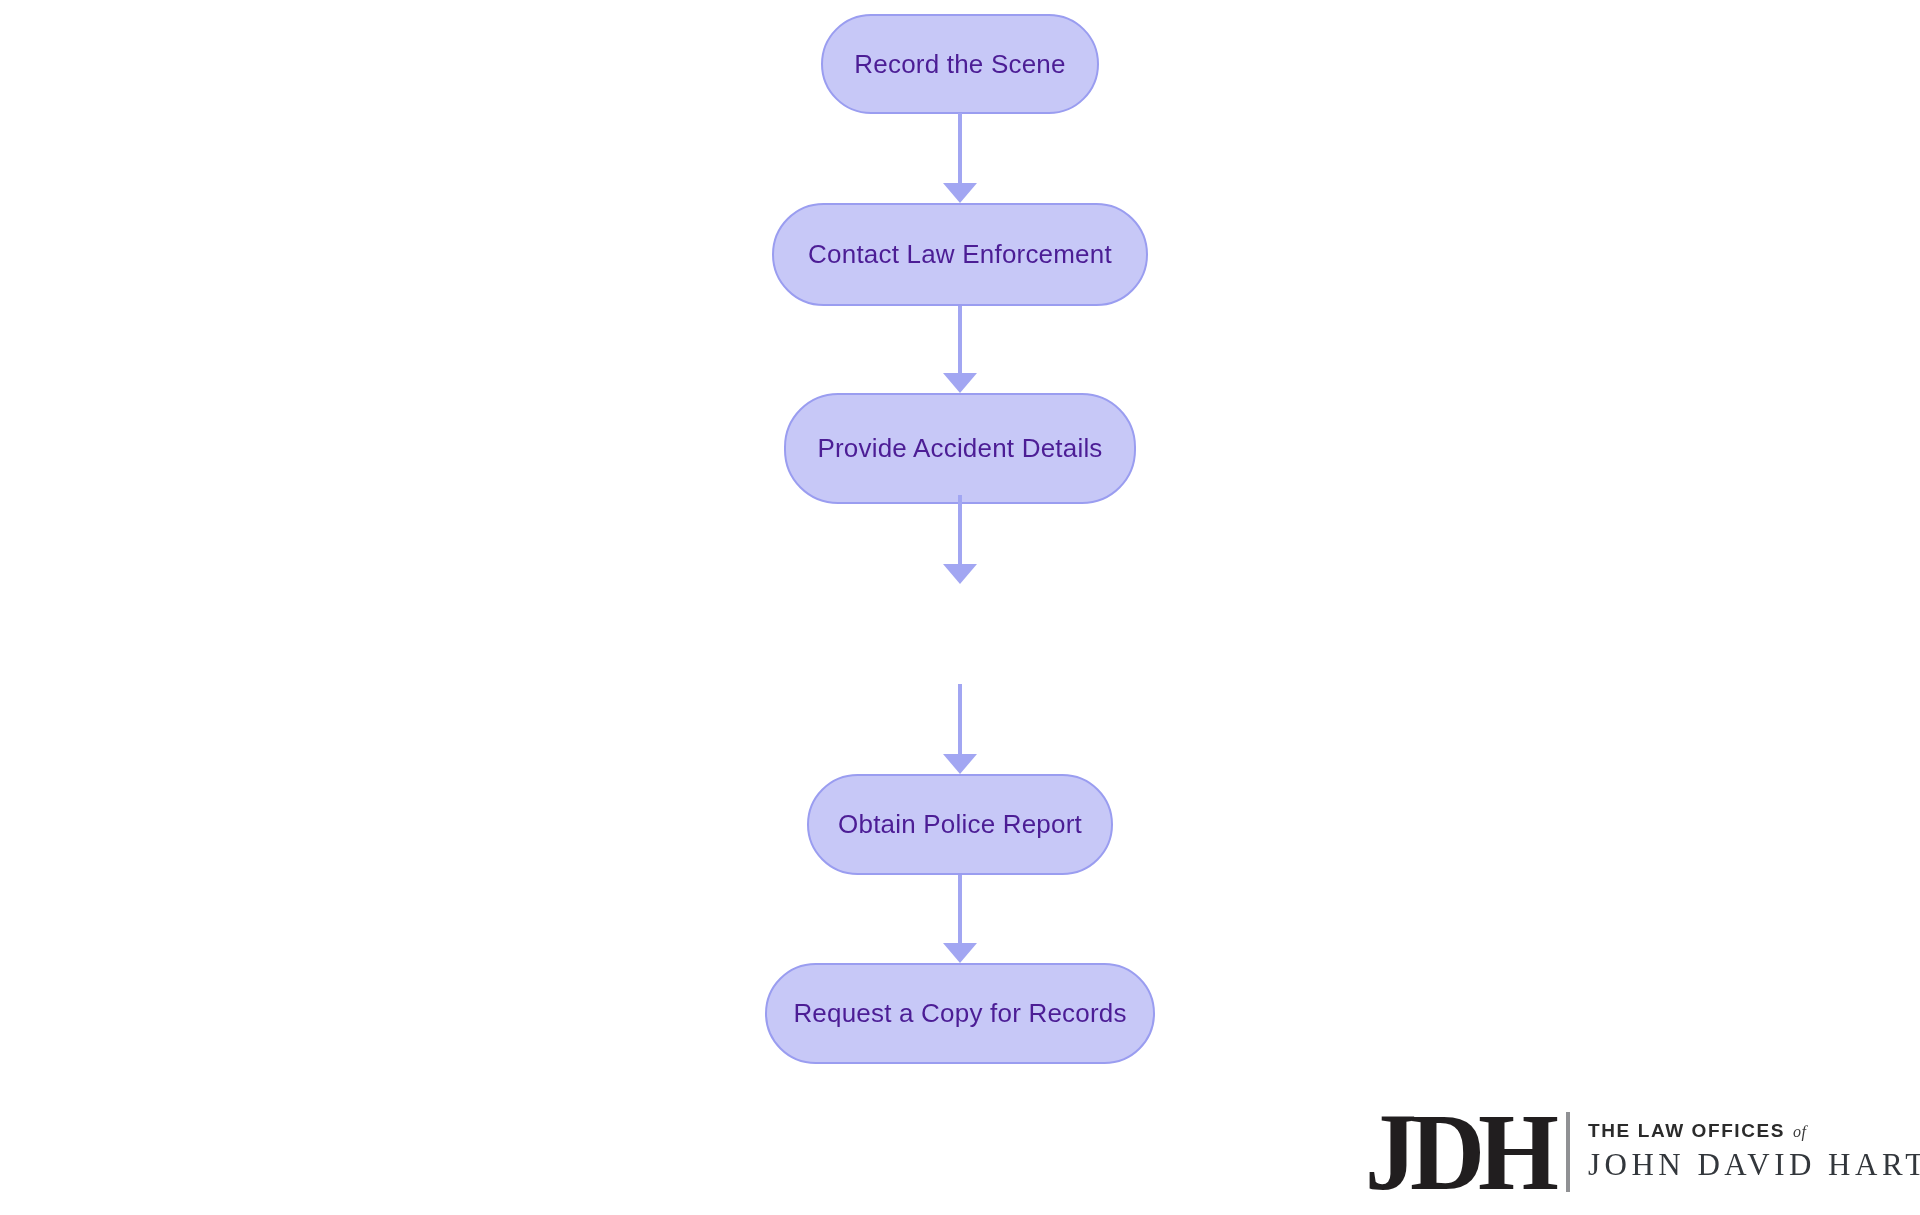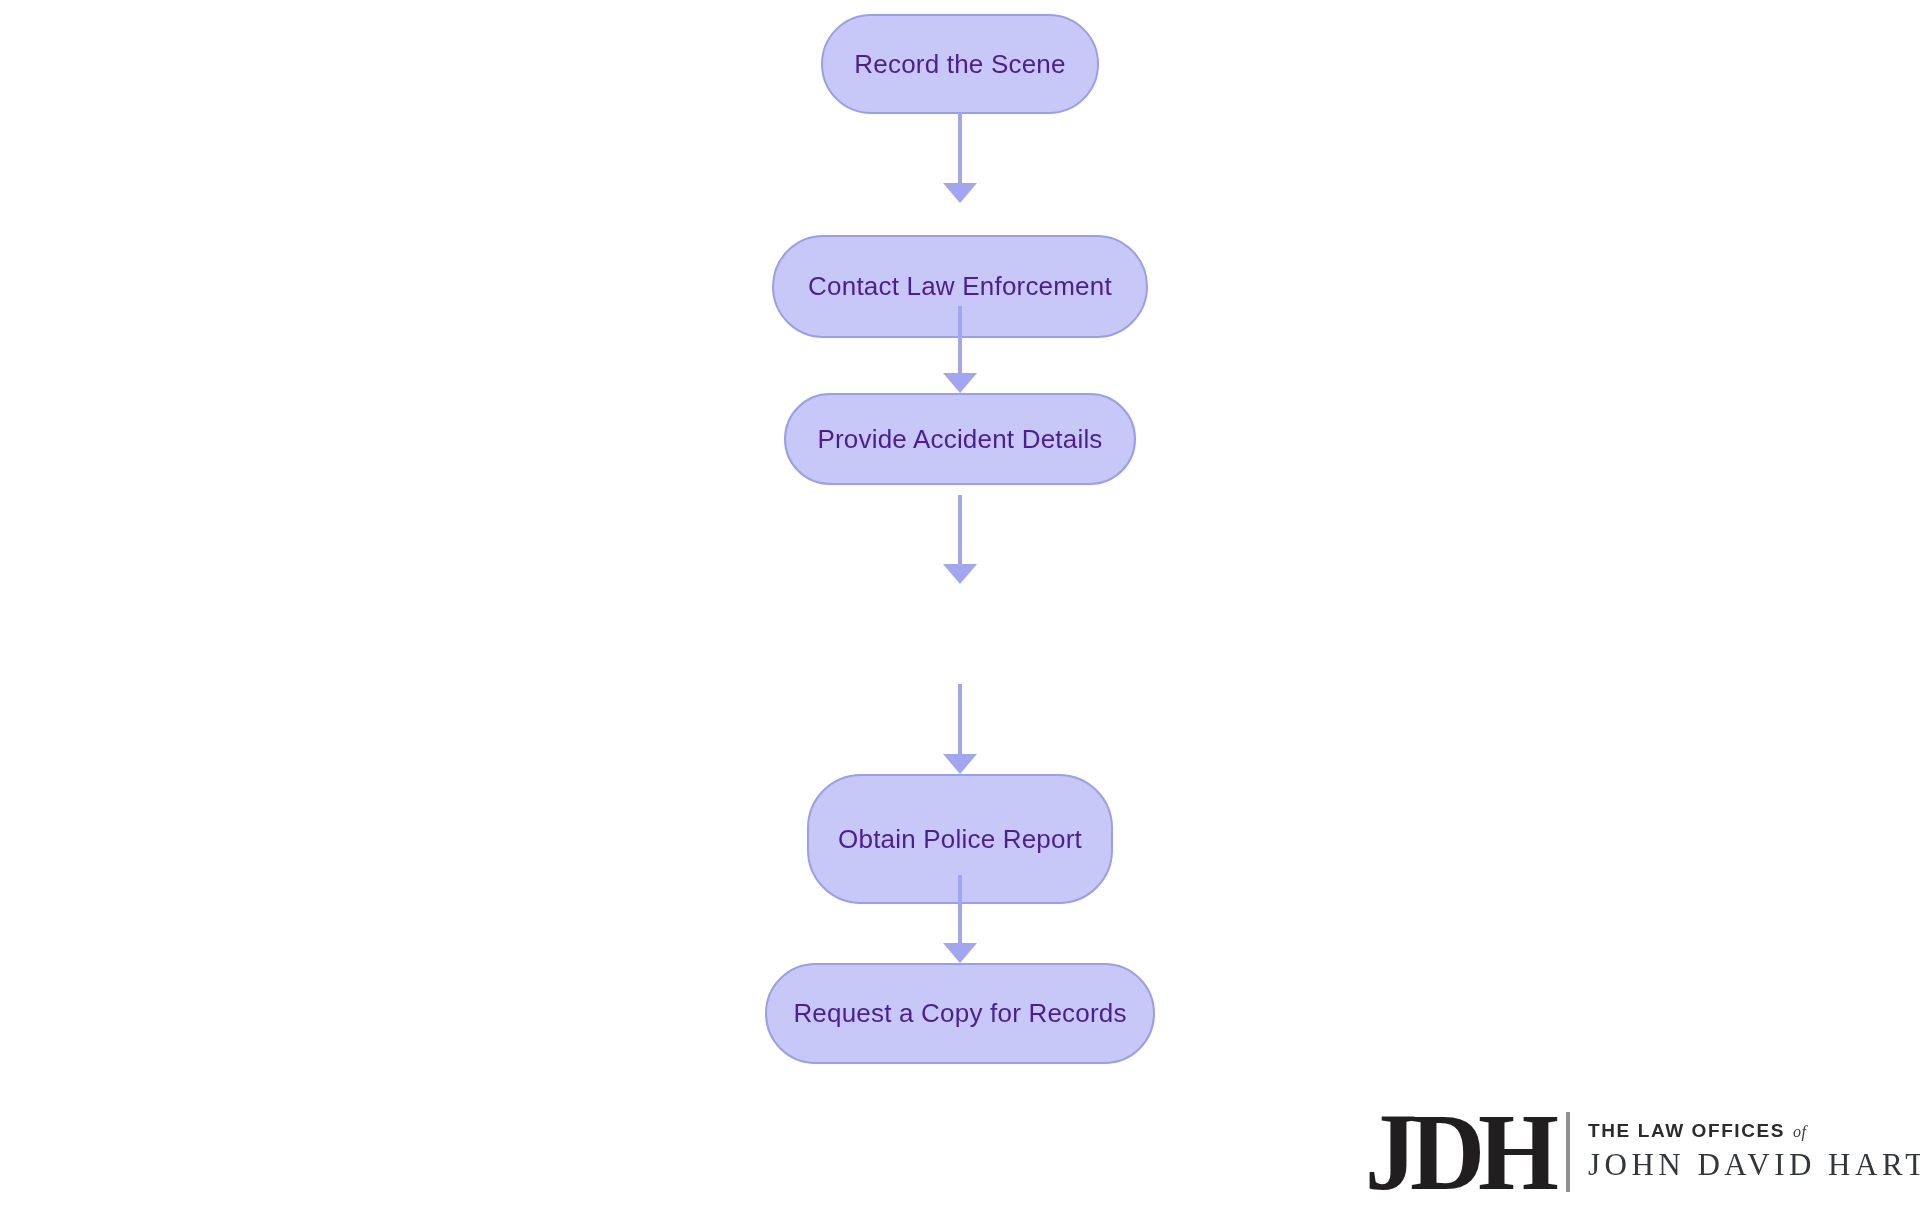--- a/index.html
+++ b/index.html
@@ -26,24 +26,24 @@
     background: #c7c8f7;
     border: 2px solid #9a9df0;
     border-radius: 54px;
     color: #4c1d95;
     font-size: 26px;
     letter-spacing: 0.2px;
     text-align: center;
     white-space: nowrap;
   }
   .node-1 { left: 821px; top:  14px; width: 278px; height: 100px; }
-  .node-2 { left: 772px; top: 203px; width: 376px; height: 103px; margin-top: 32px; }
-  .node-3 { left: 784px; top: 393px; width: 352px; height: 92px; }
+  .node-2 { left: 772px; top: 203px; width: 376px; height: 103px; }
+  .node-3 { left: 784px; top: 393px; width: 352px; height: 111px; }
   .node-4 { left: 787px; top: 584px; width: 347px; height: 100px; }
-  .node-5 { left: 807px; top: 774px; width: 306px; height: 130px; }
+  .node-5 { left: 807px; top: 774px; width: 306px; height: 101px; }
   .node-6 { left: 765px; top: 963px; width: 390px; height: 101px; }
 
   
   .arrow-line {
     position: absolute;
     left: 958px;
     width: 4px;
     background: #a2a6f2;
   }
   .arrow-head {

